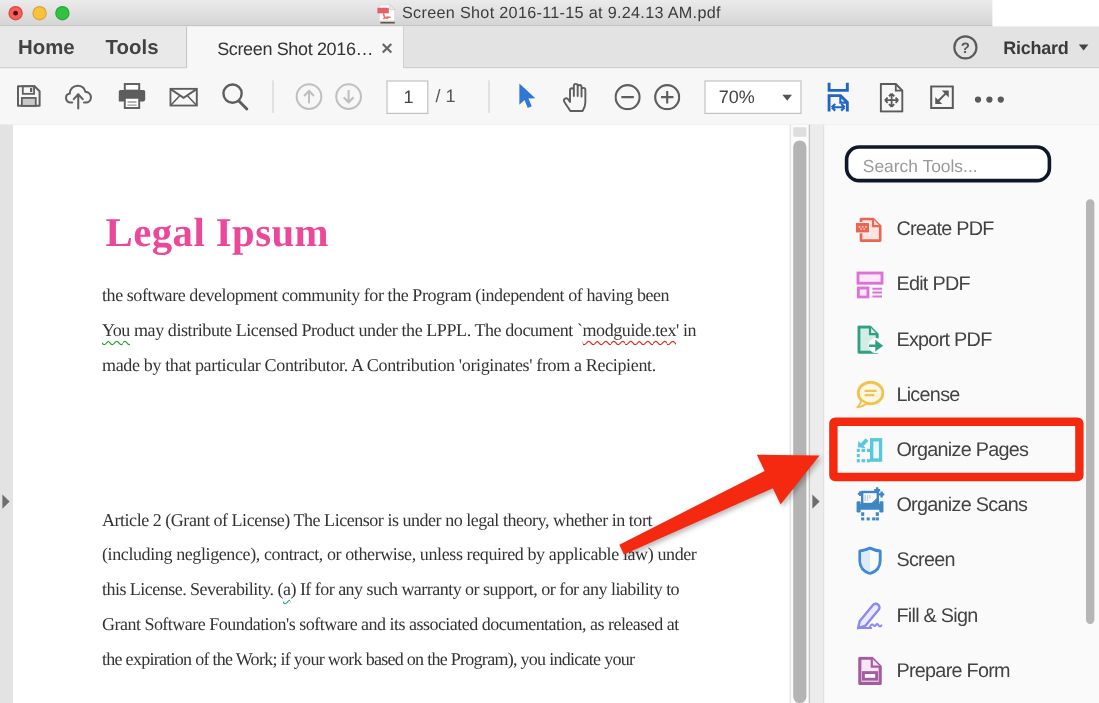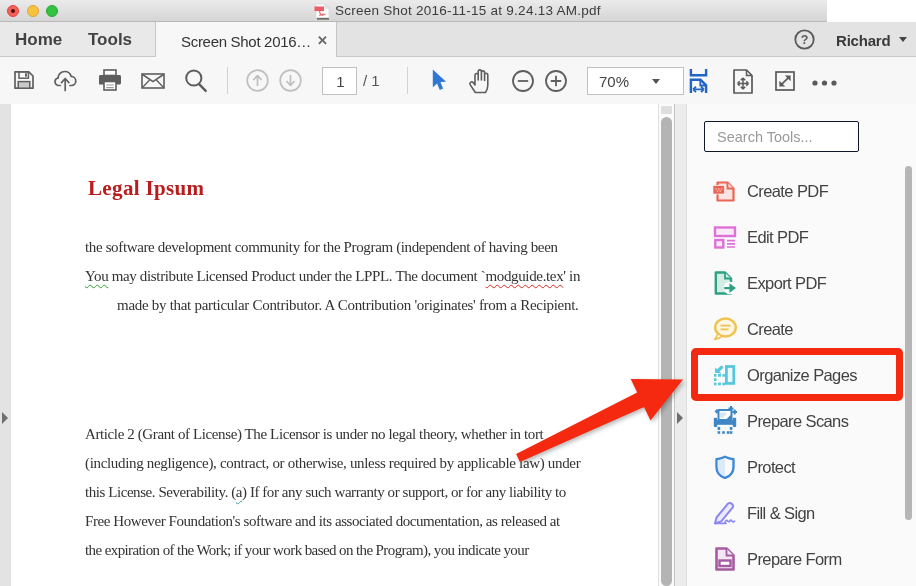--- a/index.html
+++ b/index.html
@@ -31,27 +31,27 @@
   #graystrip{position:absolute;left:0;top:0;width:11px;height:482px;background:#e3e3e3;}
   #page{position:absolute;left:11px;top:0;width:647px;height:482px;background:#fff;}
   #docscroll{position:absolute;left:658px;top:0;width:16px;height:482px;background:#fbfbfb;
     border-left:1px solid #e0e0e0;box-sizing:border-box;}
   #splitter{position:absolute;left:674px;top:0;width:13px;height:482px;background:#ececec;
     border-left:1px solid #c4c4c4;border-right:1px solid #dedede;box-sizing:border-box;}
   #sidebar{position:absolute;left:687px;top:0;width:229px;height:482px;background:#fafafa;}
   
   #doc{position:absolute;left:74px;top:0;width:520px;
     font-family:"Liberation Serif",serif;color:#333333;}
-  #heading{position:absolute;left:3px;top:72px;font-size:21px;font-weight:bold;color:#b91c1c;
+  #heading{position:absolute;left:3px;top:72px;font-size:34px;font-weight:bold;color:#ec4899;
     letter-spacing:0.35px;text-align:center;}
   .para{position:absolute;left:0px;width:560px;font-size:15px;line-height:29px;
     white-space:nowrap;}
   
-  #searchbox{position:absolute;left:17px;top:17px;width:155px;height:31px;background:#fff;
-    border:1px solid #0f172a;box-sizing:border-box;border-radius:2px;}
+  #searchbox{position:absolute;left:17px;top:17px;width:172px;height:31px;background:#fff;
+    border:3px solid #0f172a;box-sizing:border-box;border-radius:12px;}
   #searchbox span{position:absolute;left:12px;top:7px;font-size:14.5px;color:#9a9a9a;}
   .tool{position:absolute;left:26px;height:24px;}
   .tool .lbl{position:absolute;left:34px;top:3px;font-size:16.5px;letter-spacing:-0.6px;color:#424242;white-space:nowrap;}
   .tool svg{position:absolute;left:0;top:0;}
   #redrect{position:absolute;left:4px;top:244px;width:212px;height:53px;
     box-sizing:border-box;border:7px solid #f5290f;border-radius:5px;}
   #sidescroll{position:absolute;left:218px;top:62px;width:7px;height:354px;
     background:#b6b6b6;border-radius:3.5px;}
   .coltri{position:absolute;width:0;height:0;border-top:6.5px solid transparent;
     border-bottom:6.5px solid transparent;border-left:6.5px solid #6e6e6e;}
@@ -177,41 +177,41 @@
         <circle cx="14.5" cy="3" r="2.6" fill="#5a5a5a"></circle>
         <circle cx="24" cy="3" r="2.6" fill="#5a5a5a"></circle>
       </svg>
     </div>
     <div class="sep" style="left:227px;"></div>
     <div class="sep" style="left:407px;"></div>
     <div class="tbox" style="left:322px;top:10px;width:35px;height:28px;">
       <div style="position:absolute;left:0;top:5px;width:35px;text-align:center;font-size:15px;color:#444;">1</div>
     </div>
     <div style="position:absolute;left:363px;top:15px;font-size:15px;color:#555;">/ 1</div>
-    <div class="tbox" style="left:587px;top:10px;width:97px;height:28px;">
+    <div class="tbox" style="left:587px;top:10px;width:81px;height:28px;">
       <div style="position:absolute;left:11px;top:5px;font-size:15px;color:#444;">70%</div>
       <div style="position:absolute;left:64px;top:11px;width:0;height:0;border-left:4.5px solid transparent;border-right:4.5px solid transparent;border-top:5.5px solid #555;"></div>
     </div>
   </div>
 
   <div class="abs" id="content">
     <div id="graystrip"></div>
     <div id="page">
       <div id="doc">
         <div id="heading">Legal Ipsum</div>
         <div class="para" style="top:129px;">
           <div class="ln" style="letter-spacing:-0.36px;">the software development community for the Program (independent of having been</div>
           <div class="ln" style="letter-spacing:-0.35px;"><span style="text-decoration:underline wavy #2da12d 1px;text-underline-offset:3px;">You</span> may distribute Licensed Product under the LPPL. The document `<span style="text-decoration:underline wavy #e02b20 1px;text-underline-offset:3px;">modguide.tex</span>' in</div>
-          <div class="ln" style="letter-spacing:-0.29px;margin-left:32px;">made by that particular Contributor. A Contribution 'originates' from a Recipient.</div>
+          <div class="ln" style="letter-spacing:-0.29px;">made by that particular Contributor. A Contribution 'originates' from a Recipient.</div>
         </div>
         <div class="para" style="top:316px;">
           <div class="ln" style="letter-spacing:-0.39px;">Article 2 (Grant of License) The Licensor is under no legal theory, whether in tort</div>
           <div class="ln" style="letter-spacing:-0.33px;">(including negligence), contract, or otherwise, unless required by applicable law) under</div>
           <div class="ln" style="letter-spacing:-0.44px;font-family:Liberation Serif, serif;">this License. Severability. (<span style="text-decoration:underline wavy #2da1a1 1px;text-underline-offset:3px;">a</span>) If for any such warranty or support, or for any liability to</div>
-          <div class="ln" style="letter-spacing:-0.43px;">Free However Foundation's software and its associated documentation, as released at</div>
+          <div class="ln" style="letter-spacing:-0.43px;">Grant Software Foundation's software and its associated documentation, as released at</div>
           <div class="ln" style="letter-spacing:-0.60px;">the expiration of the Work; if your work based on the Program), you indicate your</div>
         </div>
       </div>
     </div>
     <div id="docscroll">
       <div style="position:absolute;left:2px;top:2px;width:11px;height:8px;background:#dedede;border-radius:1px;"></div>
       <div style="position:absolute;left:2px;top:13px;width:11px;height:469px;background:#b4b4b4;border-radius:5.5px;"></div>
     </div>
     <div id="splitter"></div>
     <div id="sidebar">
@@ -245,21 +245,21 @@
             <path d="M11.2 16 L16.4 16 L16.4 12.2 L23 17.1 L16.4 22 L16.4 18.2 L11.2 18.2 Z" fill="#2ea182"></path>
           </svg>
           <div class="lbl">Export PDF</div>
         </div>
         <div class="tool" style="top:213px;">
           <svg width="24" height="24" viewBox="0 0 24 24">
             <ellipse cx="12.5" cy="10.5" rx="10.3" ry="9" fill="#fdf6e3" stroke="#f2c24e" stroke-width="2.4"></ellipse>
             <path d="M5 16.5 C4 19.5 2.8 21 1.5 22.5 C5 22 7.5 20.8 9.3 19.2 Z" fill="#fdf6e3" stroke="#f2c24e" stroke-width="1.6" stroke-linejoin="round"></path>
             <path d="M7.5 8.7 h10 M7.5 12.3 h8" stroke="#f2c24e" stroke-width="1.8"></path>
           </svg>
-          <div class="lbl">Create</div>
+          <div class="lbl">License</div>
         </div>
         <div class="tool" style="top:259px;">
           <svg width="24" height="26" viewBox="0 0 24 26">
             <rect x="13.4" y="3.5" width="7.4" height="16.9" fill="#eef9fb" stroke="#59c7dc" stroke-width="2.8"></rect>
             <g fill="#59c7dc">
               <rect x="1" y="11" width="2.5" height="2.7"></rect>
               <rect x="5" y="11" width="3" height="2.7"></rect>
               <rect x="9.4" y="11" width="2.6" height="2.7"></rect>
               <rect x="1" y="15.3" width="2.5" height="2.7"></rect>
               <rect x="1" y="19.6" width="2.5" height="2.7"></rect>
@@ -284,28 +284,28 @@
               <rect x="4.6" y="26.2" width="2.6" height="2.6"></rect>
               <rect x="9.2" y="26.2" width="2.6" height="2.6"></rect>
               <rect x="13.8" y="26.2" width="2.6" height="2.6"></rect>
               <rect x="16.8" y="26.2" width="2.6" height="2.6"></rect>
             </g>
             <rect x="5.5" y="5" width="13" height="10" fill="#fff" stroke="#3e87c4" stroke-width="2"></rect>
             <path d="M13.5 15 L18.5 10 L18.5 15 Z" fill="#3e87c4"></path>
             <path d="M13.8 14.6 L18 10.4" stroke="#3e87c4" stroke-width="1.2"></path>
             <path d="M8 7.5 v5 M10 7.5 v5 M12 7.5 v3" stroke="#b7d2e8" stroke-width="1.2"></path>
           </svg>
-          <div class="lbl">Prepare Scans</div>
+          <div class="lbl">Organize Scans</div>
         </div>
         <div class="tool" style="top:351px;">
           <svg width="24" height="24" viewBox="0 0 24 24">
             <path d="M12 1.8 C9 3.3 6.2 4 3.5 4.2 L3.5 12 C3.5 17.5 7 21.3 12 23 C17 21.3 20.5 17.5 20.5 12 L20.5 4.2 C17.8 4 15 3.3 12 1.8 Z" fill="none" stroke="#4089d8" stroke-width="2.4" stroke-linejoin="round"></path>
             <path d="M12 3.2 C9.7 4.3 7.4 4.9 4.8 5.3 L4.8 12 C4.8 16.8 7.7 20 12 21.6 Z" fill="#dcEaf7"></path>
           </svg>
-          <div class="lbl">Protect</div>
+          <div class="lbl">Screen</div>
         </div>
         <div class="tool" style="top:397px;">
           <svg width="24" height="24" viewBox="0 0 24 24">
             <path d="M3.5 16.5 L14.5 3.2 C15.6 1.9 17.5 1.7 18.8 2.8 C20.1 3.9 20.3 5.8 19.2 7.1 L8.2 20.4 L2 22.5 Z" fill="#ecebfc" stroke="#8c87f2" stroke-width="2" stroke-linejoin="round"></path>
             <path d="M2.5 22.3 L13 22.3 M12 21.5 C12.5 19.5 14 18.8 14.8 20 C15.5 21 16.5 21 17 19.8 C17.5 18.8 18.5 18.8 19 20 C19.5 21.2 20.5 21.3 21.5 20.2" fill="none" stroke="#8c87f2" stroke-width="1.7" stroke-linecap="round"></path>
           </svg>
           <div class="lbl">Fill &amp; Sign</div>
         </div>
         <div class="tool" style="top:443px;">
           <svg width="24" height="24" viewBox="0 0 24 24">

